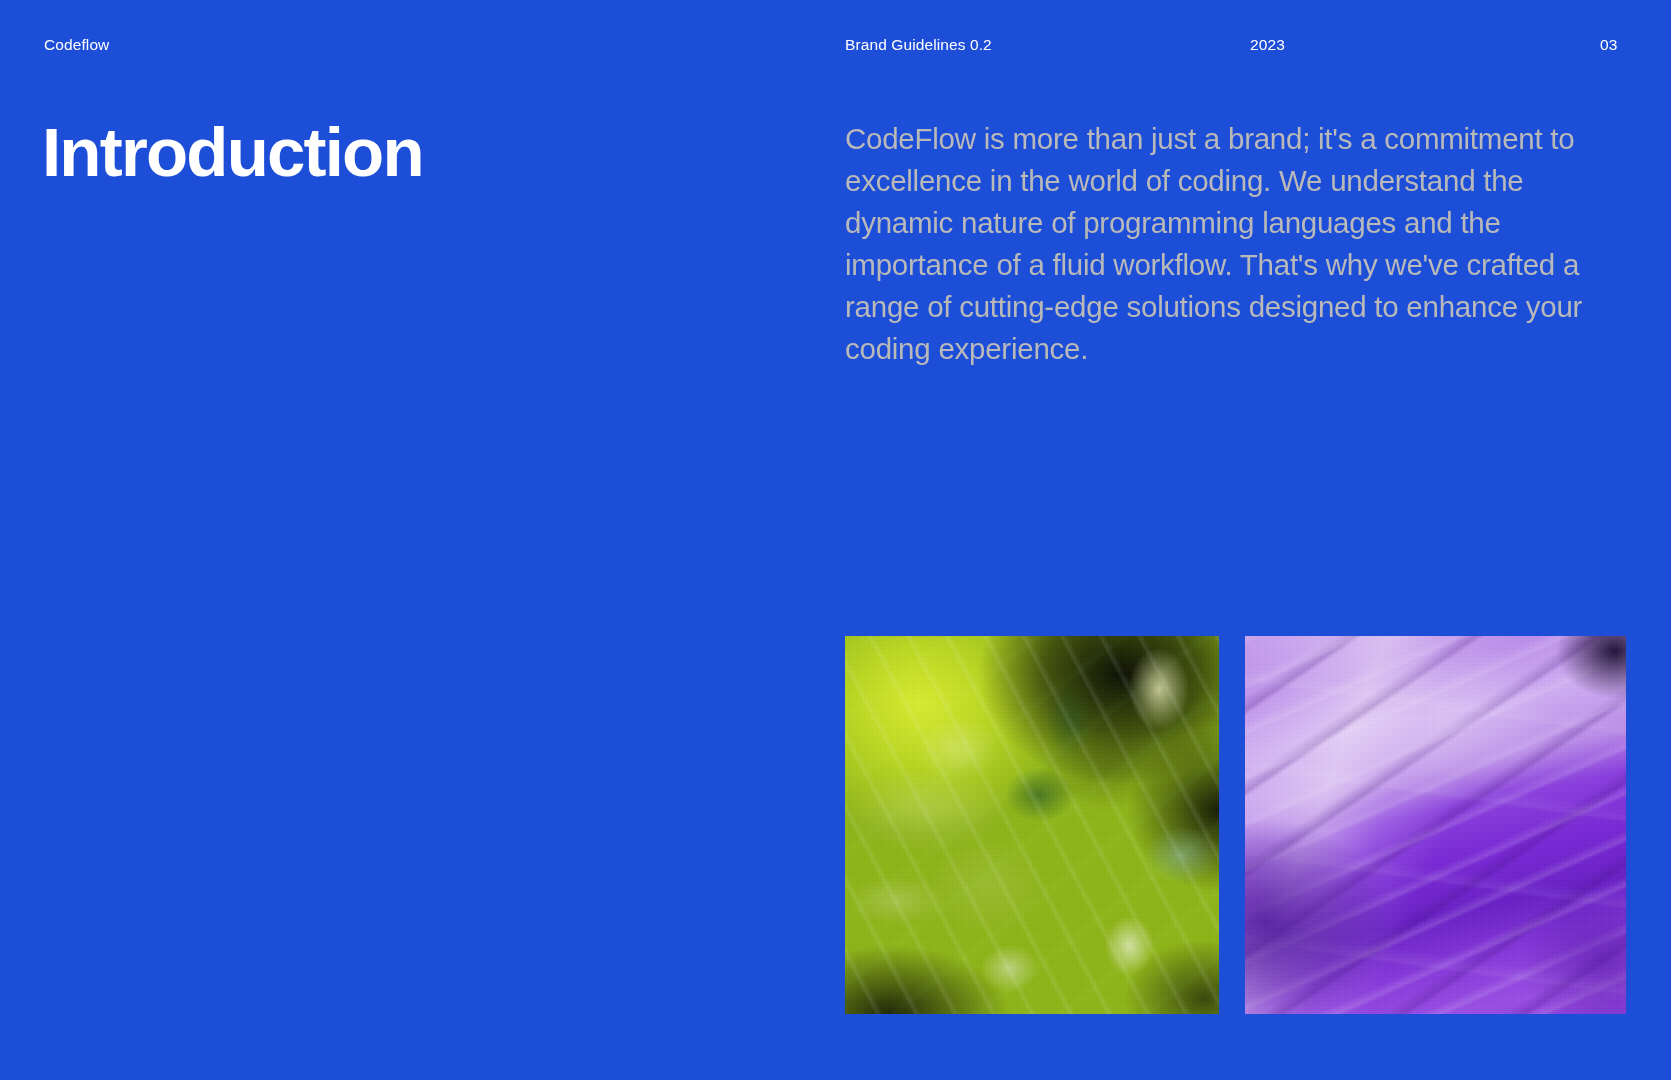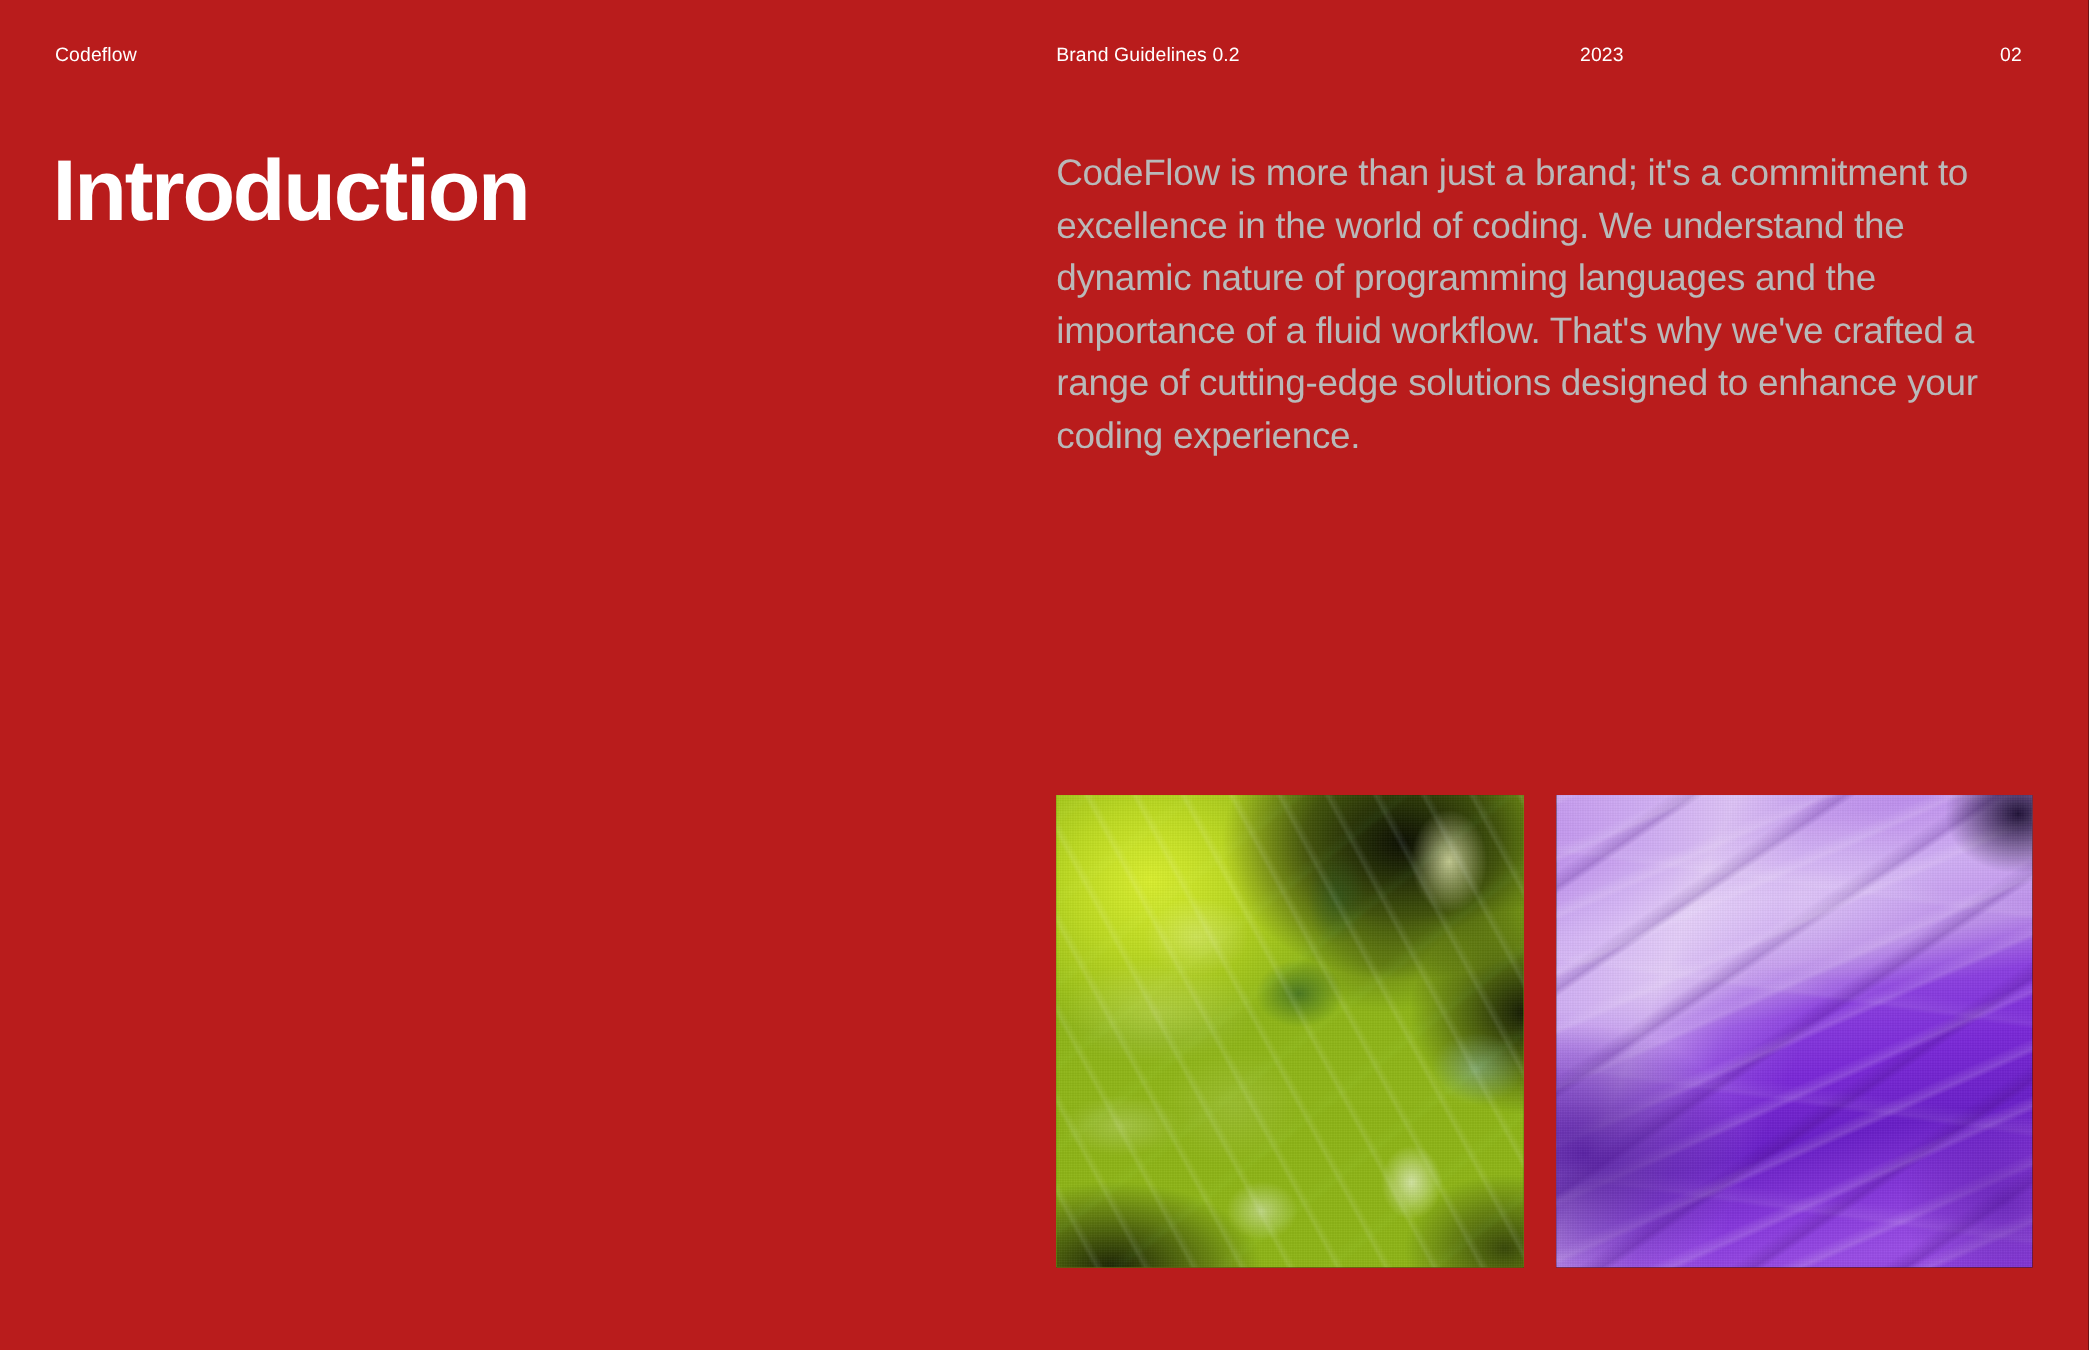--- a/index.html
+++ b/index.html
@@ -12,41 +12,41 @@
   }
 
   body {
     font-family:"Liberation Sans", sans-serif;
     -webkit-font-smoothing:antialiased;
   }
 
   .page {
     position:relative;
     width:1671px; height:1080px;
-    background:#b91c1c;
+    background:#1d4ed8;
   }
 
   
   .header {
     position:absolute;
     top:34px; left:0; right:0;
     height:24px;
   }
   .header-item {
     position:absolute;
     top:0;
     font-size:15.5px;
     line-height:22px;
     letter-spacing:0.1px;
     color:#ffffff;
     white-space:nowrap;
   }
   .h-brand   { left:44px; }
   .h-doc     { left:845px; }
-  .h-year    { left:1250px;margin-left:14px; }
+  .h-year    { left:1250px; }
   .h-page    { left:1600px; }
 
   
   .title {
     position:absolute;
     top:122px; left:42px;
     font-size:69px;
     line-height:62px;
     font-weight:700;
     letter-spacing:-1.8px;
@@ -203,21 +203,21 @@
 </style>
 </head>
 <body>
 
 <div class="page">
 
   <div class="header">
     <div class="header-item h-brand">Codeflow</div>
     <div class="header-item h-doc">Brand Guidelines 0.2</div>
     <div class="header-item h-year">2023</div>
-    <div class="header-item h-page">02</div>
+    <div class="header-item h-page">03</div>
   </div>
 
   <h1 class="title">Introduction</h1>
 
   <p class="intro-copy">CodeFlow is more than just a brand; it's a commitment to excellence in the world of coding. We understand the dynamic nature of programming languages and the importance of a fluid workflow. That's why we've crafted a range of cutting-edge solutions designed to enhance your coding experience.</p>
 
   <div class="media-row">
 
     <div class="media media-green">
       <div class="media-inner">

